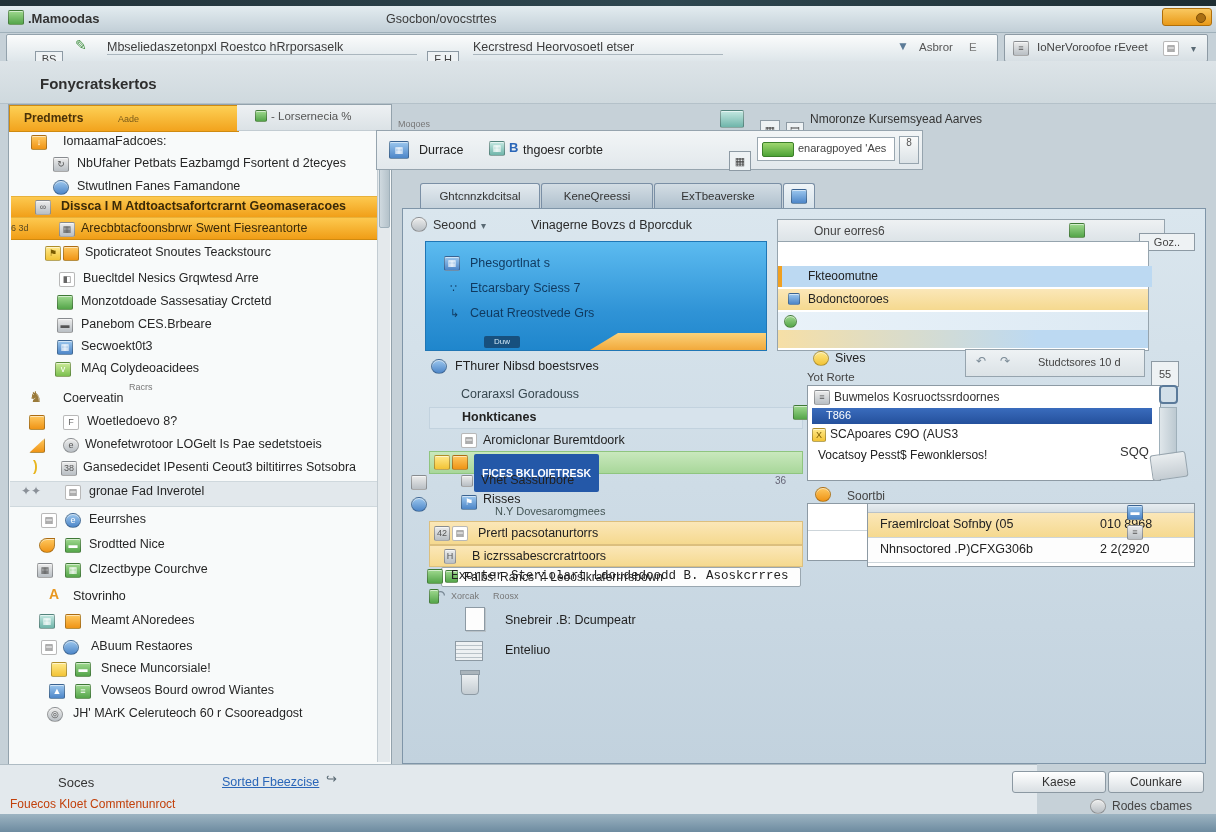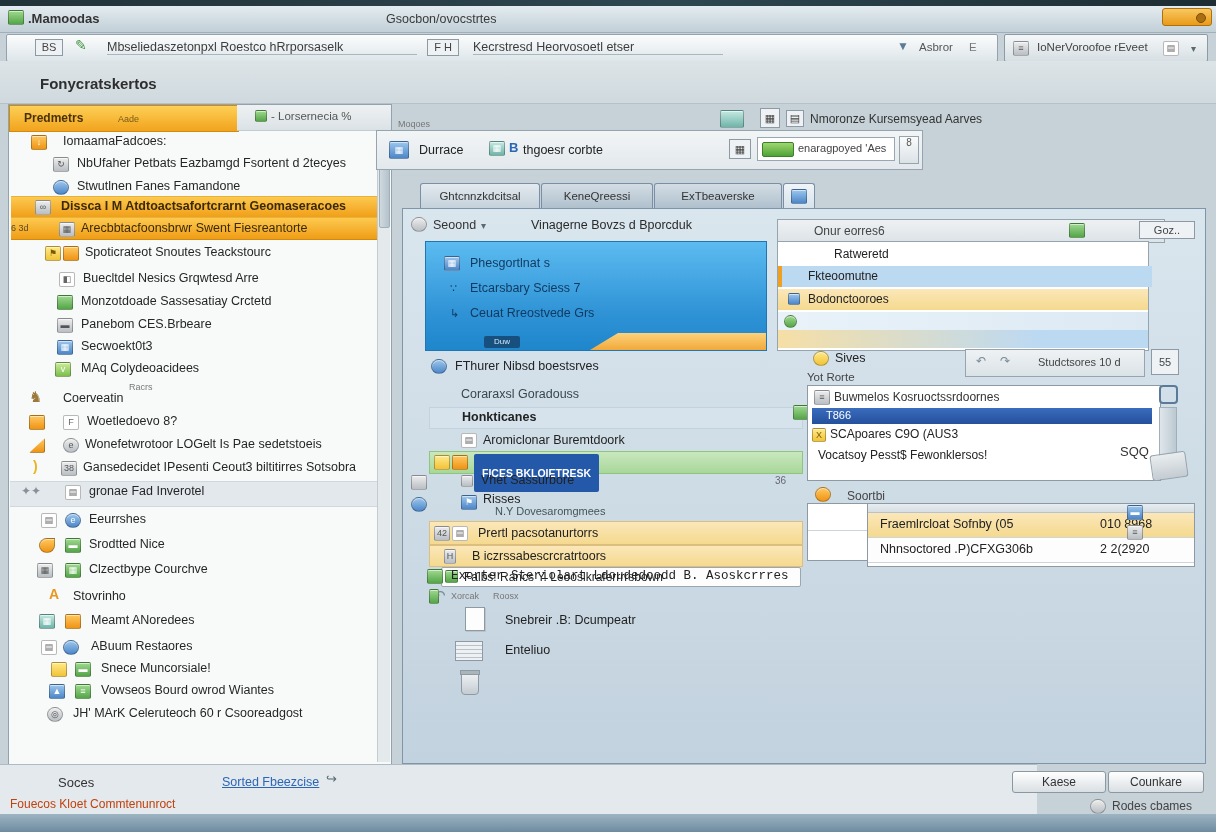--- a/index.html
+++ b/index.html
@@ -10,21 +10,21 @@
   .nowrap{white-space:nowrap;}
   
   .topstrip{left:0;top:0;width:1216px;height:6px;background:linear-gradient(90deg,#223239,#2e4750 55%,#1d2d33);}
   .titlebar{left:0;top:6px;width:1216px;height:26px;background:linear-gradient(#e3ecf0,#c2cfd7);border-bottom:1px solid #9fb0ba;}
   .title-text{font-weight:bold;color:#333;font-size:13px;}
   .menu-text{color:#3a3a3a;font-size:12.5px;}
   .win-btn{left:1162px;top:2px;width:48px;height:16px;background:linear-gradient(#f9c860,#e99a18);border:1px solid #b06f0a;border-radius:3px;}
   .win-btn .dot{position:absolute;right:5px;top:4px;width:8px;height:8px;border-radius:50%;background:#a96e12;border:1px solid #7d4e08;}
   
   .toolbar{left:6px;top:34px;width:990px;height:26px;background:linear-gradient(#fbfcfc,#dee6ea);border:1px solid #93a2ac;border-radius:2px;}
-  .tb-box{border:1px solid #8d9aa4;background:#eef2f4;font-size:11px;text-align:center;color:#444;}
+  .tb-box{border:1px solid #8d9aa4;background:#eef2f4;font-size:11px;text-align:center;color:#444;margin-top:12px;}
   .tb-field{color:#3c3c3c;font-size:12.5px;border-bottom:1px solid #aab6be;}
   .dropdown{left:1004px;top:34px;width:202px;height:26px;background:linear-gradient(#f4f7f8,#d7dfe4);border:1px solid #8d9aa4;border-radius:2px;}
   .chev{color:#5a6a74;font-size:10px;}
   
   .head-band{left:0;top:61px;width:1216px;height:42px;background:linear-gradient(#dde4e8,#cfd9de);border-bottom:1px solid #b4c1c9;}
   .page-heading{font-weight:bold;font-size:15px;color:#2e2e2e;}
   
   .sidebar{left:8px;top:104px;width:382px;height:660px;background:#f8fafa;border:1px solid #93a2ac;}
   .sb-tab{left:0;top:0;width:228px;height:25px;background:linear-gradient(#fdd055,#f2a31d);border:1px solid #cf8a10;}
   .sb-head-right{left:228px;top:0;width:154px;height:25px;background:linear-gradient(#eef1f3,#dbe2e6);border-bottom:1px solid #c3ccd2;font-size:11.5px;color:#555;}
@@ -275,23 +275,20 @@
       <span class="a bp-label" style="left:24px;top:40px;font-size:11px;">∵</span>
       <span class="a bp-label" style="left:44px;top:39px;">Etcarsbary Sciess 7</span>
       <span class="a bp-label" style="left:24px;top:65px;font-size:11px;">↳</span>
       <span class="a bp-label" style="left:44px;top:64px;">Ceuat Rreostvede Grs</span>
       <div class="orange-wedge"></div>
       <span class="duw-tab">Duw</span>
     </div>
 
     <span class="chip c-gr a" style="left:666px;top:14px;"></span>
     <div class="a side-list">
-      <div style="position:absolute;left:0;top:2px;width:100%;height:20px;">
-        <span class="a nowrap" style="left:56px;top:3px;font-size:12px;">Ratweretd</span>
-      </div>
       <div class="row-blue-sel" style="position:absolute;left:0;top:24px;width:100%;height:21px;">
         <span class="a nowrap" style="left:26px;top:3px;font-size:12px;">Fkteoomutne</span>
       </div>
       <div class="row-tan" style="position:absolute;left:0;top:47px;width:100%;height:21px;">
         <span class="chip c-bl" style="left:10px;top:4px;width:10px;height:10px;"></span>
         <span class="a nowrap" style="left:30px;top:3px;font-size:12px;">Bodonctooroes</span>
       </div>
       <div style="position:absolute;left:0;top:70px;width:100%;height:18px;background:linear-gradient(90deg,#e9f2f9,#dce9f3);">
         <span class="chip c-gr" style="left:6px;top:3px;width:11px;height:11px;border-radius:50%;"></span>
       </div>

